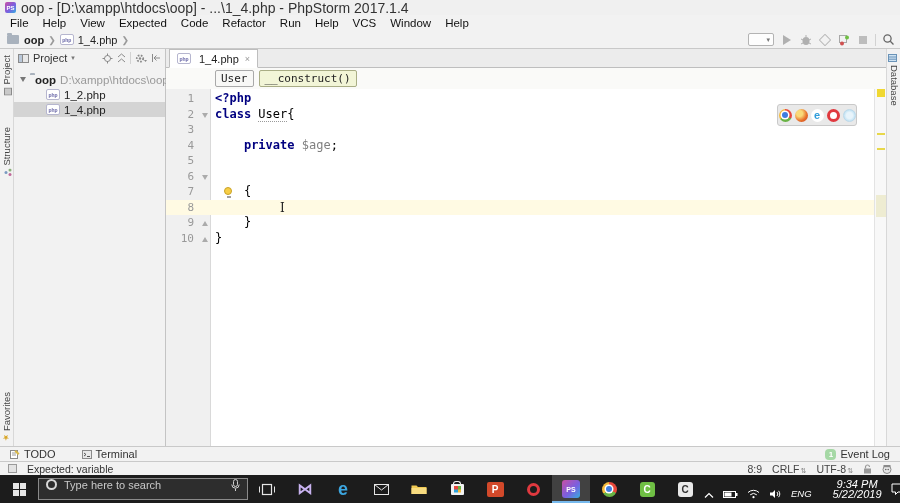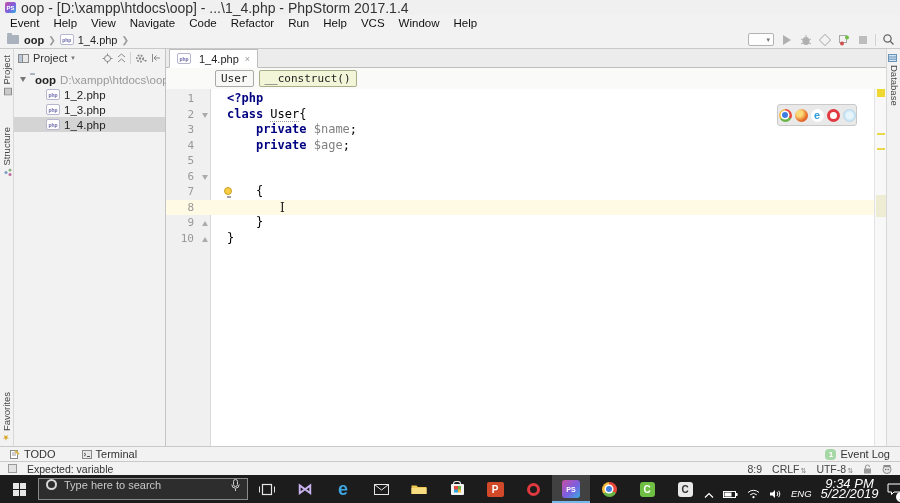--- a/index.html
+++ b/index.html
@@ -65,21 +65,21 @@
   .code-wrap { flex:1; position:relative; overflow:hidden; }
   .gutter-bg { position:absolute; top:0; bottom:0; left:0; width:45px; background:#f0f0f0; border-right:1px solid #d9d9d9; }
   .code-lines { position:absolute; inset:0; padding-top:2px; z-index:1; font-family:"DejaVu Sans Mono",monospace; font-size:12px; }
   .code-row { height:15.5px; line-height:15.5px; display:flex; position:relative; }
   .code-row.current { background:#fffae3; }
   .lnum { width:28px; text-align:right; color:#999; font-size:11px; flex:none; }
   .foldcol { width:17px; flex:none; position:relative; }
   .foldcol i { position:absolute; right:3px; top:6px; }
   .fold-down { width:0; height:0; border-top:5px solid #ababab; border-left:3.5px solid transparent; border-right:3.5px solid transparent; }
   .fold-up { width:0; height:0; border-bottom:5px solid #ababab; border-left:3.5px solid transparent; border-right:3.5px solid transparent; }
-  .code-text { white-space:pre; padding-left:16px; color:#000; }
+  .code-text { white-space:pre; padding-left:4px; color:#000; }
   .code-text .kw { color:#000080; font-weight:bold; }
   .code-text .var { color:#808080; }
   .code-text .par { color:#333; }
   .code-text .ul { border-bottom:1px dotted #9a9a9a; }
   .bulb { position:absolute; left:58px; top:3px; width:8px; height:8px; border-radius:50%; background:#f7ce46; border:1px solid #c9a227; }
   .bulb:after { content:""; position:absolute; left:2px; top:8px; width:4px; height:2px; background:#a0a0a0; }
   .ibeam { position:absolute; left:114px; top:1px; font-family:"DejaVu Serif",serif; font-size:12px; color:#222; }
 
   .error-stripe { position:absolute; top:40px; bottom:0; right:0; width:12px; background:#f8f8f8; border-left:1px solid #e3e3e3; z-index:2; }
   .es-top { position:absolute; top:0; left:2px; width:8px; height:8px; background:#f0d832; }
@@ -125,39 +125,39 @@
   .chrome-tb:after { content:""; width:6px; height:6px; border-radius:50%; background:#3f7de0; box-shadow:0 0 0 1.5px #fff; }
   .cam { width:15px; height:15px; border-radius:3px; background:#6fbf44; color:#fff; font-weight:bold; font-size:10px; display:flex; align-items:center; justify-content:center; }
   .cam2 { width:15px; height:15px; border-radius:3px; background:#e9e9e9; color:#333; font-weight:bold; font-size:10px; display:flex; align-items:center; justify-content:center; }
   .store-bag { width:13px; height:11px; background:#f2f2f2; border-radius:1px; position:relative; display:flex; align-items:center; justify-content:center; }
   .store-bag:before { content:""; position:absolute; top:-3px; width:6px; height:3px; border:1px solid #f2f2f2; border-bottom:none; border-radius:3px 3px 0 0; }
   .store-flag { width:7px; height:7px; background:
       linear-gradient(90deg,#e8483c 50%,#69b345 50%) top / 100% 50% no-repeat,
       linear-gradient(90deg,#2ea3dc 50%,#f5ba3a 50%) bottom / 100% 50% no-repeat; }
   .tray { margin-left:auto; display:flex; align-items:flex-end; gap:9px; padding-right:8px; color:#fff;font-style:italic; }
   .tray-txt { font-size:9.5px; color:#fff; }
-  .clock { text-align:center; font-size:13px; line-height:10px; color:#fff; }
+  .clock { text-align:center; font-size:11px; line-height:10px; color:#fff;margin-left:12px; }
   .notif { position:relative; }
   .notif-badge { position:absolute; right:-4px; bottom:-3px; width:10px; height:10px; border-radius:50%; background:#fff; color:#111; font-size:7px; font-weight:bold; display:flex; align-items:center; justify-content:center; }
 </style>
 </head>
 <body>
 
 <div class="ide">
 
   <div class="title-bar">
     <span class="ps-logo">PS</span>
     <span class="title-text">oop - [D:\xampp\htdocs\oop] - ...\1_4.php - PhpStorm 2017.1.4</span>
   </div>
 
   <div class="menu-bar">
-      <span class="menu-item">Event</span>
+      <span class="menu-item">File</span>
       <span class="menu-item">Help</span>
       <span class="menu-item">View</span>
-      <span class="menu-item">Navigate</span>
+      <span class="menu-item">Expected</span>
       <span class="menu-item">Code</span>
       <span class="menu-item">Refactor</span>
       <span class="menu-item">Run</span>
       <span class="menu-item">Help</span>
       <span class="menu-item">VCS</span>
       <span class="menu-item">Window</span>
       <span class="menu-item">Help</span>
     </div>
 
   <div class="nav-bar">
@@ -267,25 +267,20 @@
           <span class="tw arr-down"></span>
           <span class="folder-ico"></span>
           <span class="bold">oop</span>
           <span class="tree-path">D:\xampp\htdocs\oop</span>
         </div>
         <div class="tree-row">
           <span class="file-indent"></span>
           <span class="php-ico">php</span>
           <span>1_2.php</span>
         </div>
-        <div class="tree-row">
-          <span class="file-indent"></span>
-          <span class="php-ico">php</span>
-          <span>1_3.php</span>
-        </div>
         <div class="tree-row sel">
           <span class="file-indent"></span>
           <span class="php-ico">php</span>
           <span>1_4.php</span>
         </div>
       </div>
     </div>
 
     <div class="editor">
       <div class="tab-bar">
@@ -310,21 +305,20 @@
             <div class="code-row">
               <span class="lnum">2</span>
               <span class="foldcol">
                 <i class="fold-down"></i>
               </span>
               <span class="code-text"><span class="kw">class</span><span class="p"> </span><span class="ul">User</span><span class="p">{</span></span>
             </div>
             <div class="code-row">
               <span class="lnum">3</span>
               <span class="foldcol"></span>
-              <span class="code-text"><span class="p">    </span><span class="kw">private</span><span class="p"> </span><span class="var">$name</span><span class="p">;</span></span>
             </div>
             <div class="code-row">
               <span class="lnum">4</span>
               <span class="foldcol"></span>
               <span class="code-text"><span class="p">    </span><span class="kw">private</span><span class="p"> </span><span class="var">$age</span><span class="p">;</span></span>
             </div>
             <div class="code-row">
               <span class="lnum">5</span>
               <span class="foldcol"></span>
               <span class="code-text"></span>

